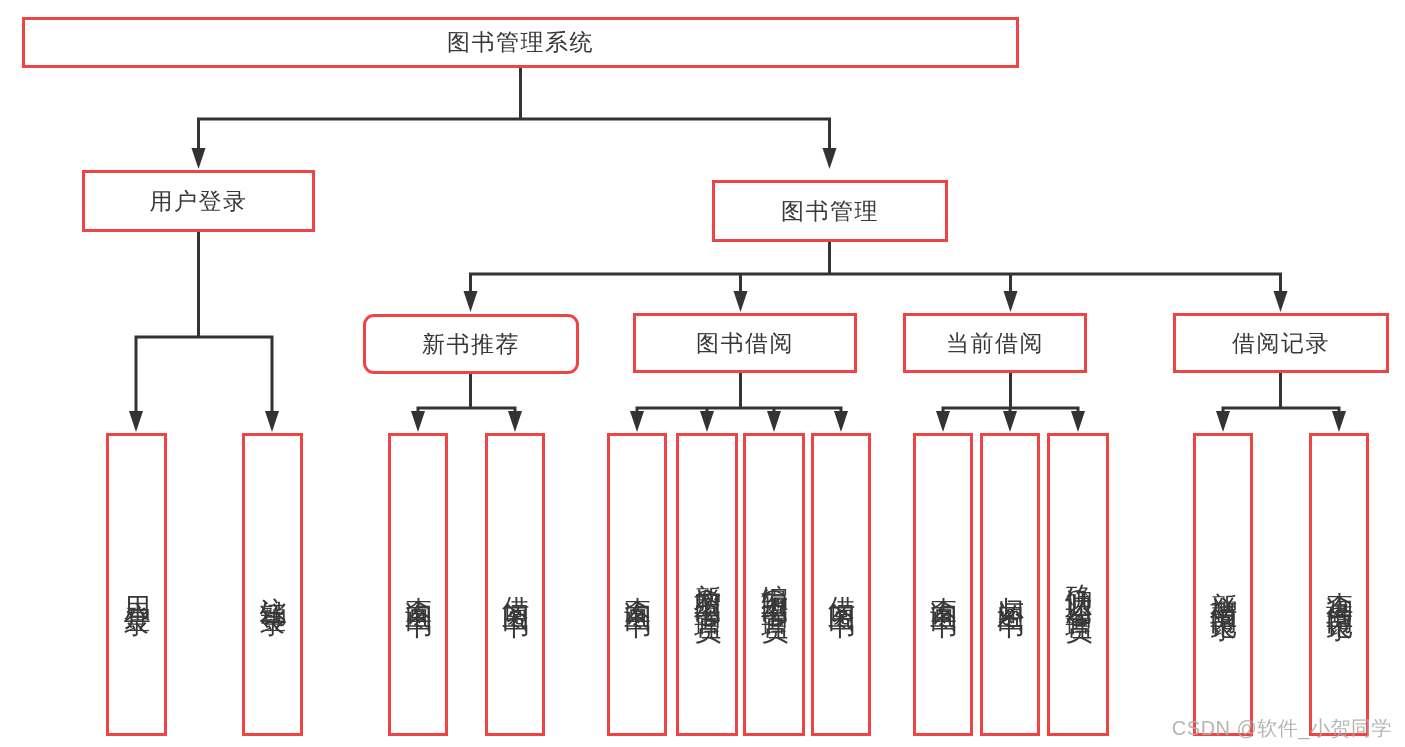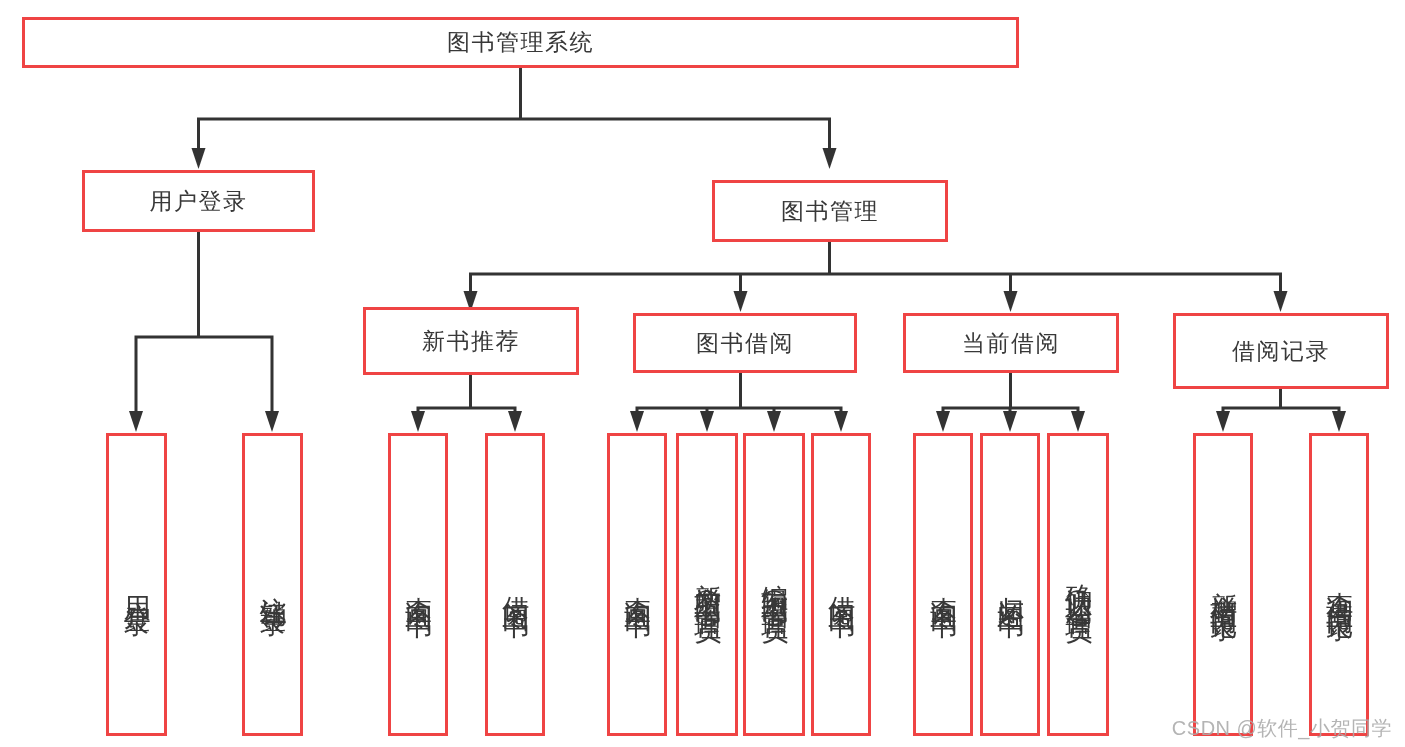--- a/index.html
+++ b/index.html
@@ -99,24 +99,24 @@
       <polygon points="1223,432 1216,411 1230,411"></polygon>
       <polygon points="1339,432 1332,411 1346,411"></polygon>
     </g>
   </svg>
 
   <div class="box h" style="left:22px; top:17px; width:997px; height:51px;">图书管理系统</div>
 
   <div class="box h" style="left:82px; top:170px; width:233px; height:62px;">用户登录</div>
   <div class="box h" style="left:712px; top:180px; width:236px; height:62px;">图书管理</div>
 
-  <div class="box h" style="left:363px; top:307px; width:216px; height:68px;">新书推荐</div>
+  <div class="box h" style="left:363px; top:314px; width:216px; height:60px;border-radius:11px;">新书推荐</div>
   <div class="box h" style="left:633px; top:313px; width:224px; height:60px;">图书借阅</div>
-  <div class="box h" style="left:903px; top:313px; width:216px; height:60px;">当前借阅</div>
-  <div class="box h" style="left:1173px; top:313px; width:216px; height:76px;">借阅记录</div>
+  <div class="box h" style="left:903px; top:313px; width:184px; height:60px;">当前借阅</div>
+  <div class="box h" style="left:1173px; top:313px; width:216px; height:60px;">借阅记录</div>
 
   <div class="box v" style="left:106px; top:433px; width:61px; height:303px;">用户登录</div>
   <div class="box v" style="left:242px; top:433px; width:61px; height:303px;">注销登录</div>
 
   <div class="box v" style="left:388px; top:433px; width:60px; height:303px;">查询图书</div>
   <div class="box v" style="left:485px; top:433px; width:60px; height:303px;">借阅图书</div>
 
   <div class="box v" style="left:607px; top:433px; width:60px; height:303px;">查询图书</div>
   <div class="box v" style="left:676px; top:433px; width:62px; height:303px;">新增图书（管理员）</div>
   <div class="box v" style="left:743px; top:433px; width:62px; height:303px;">编辑图书（管理员）</div>

